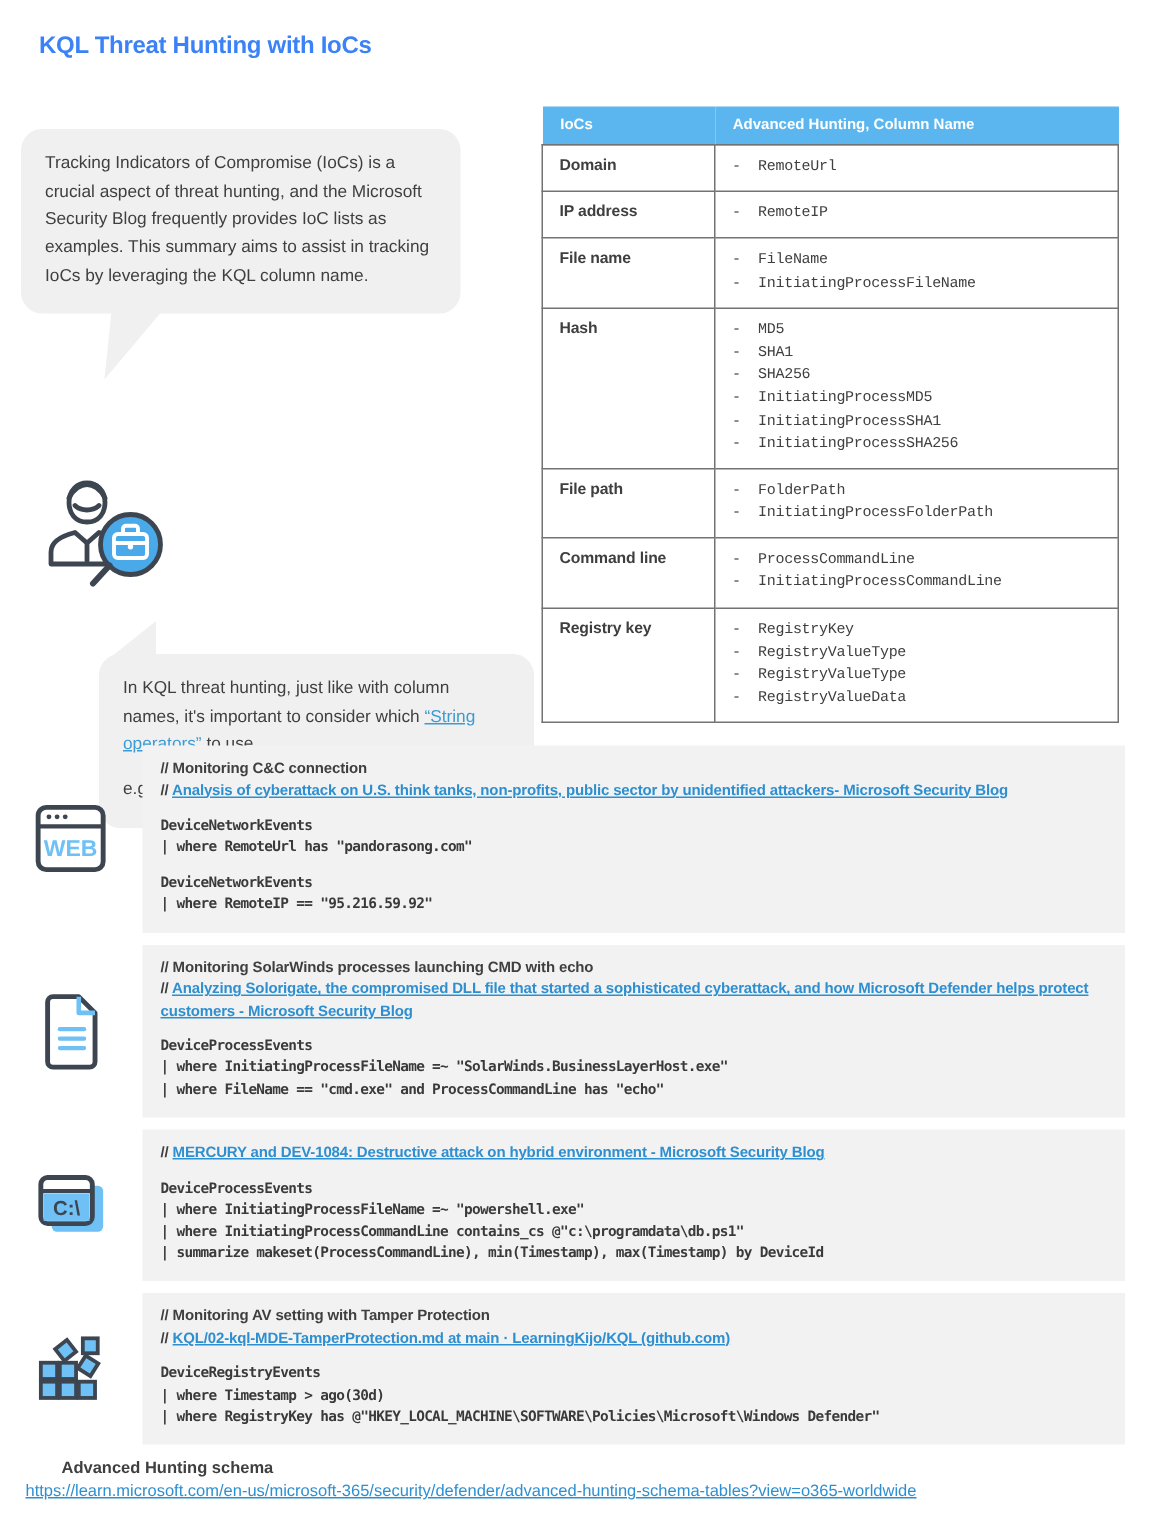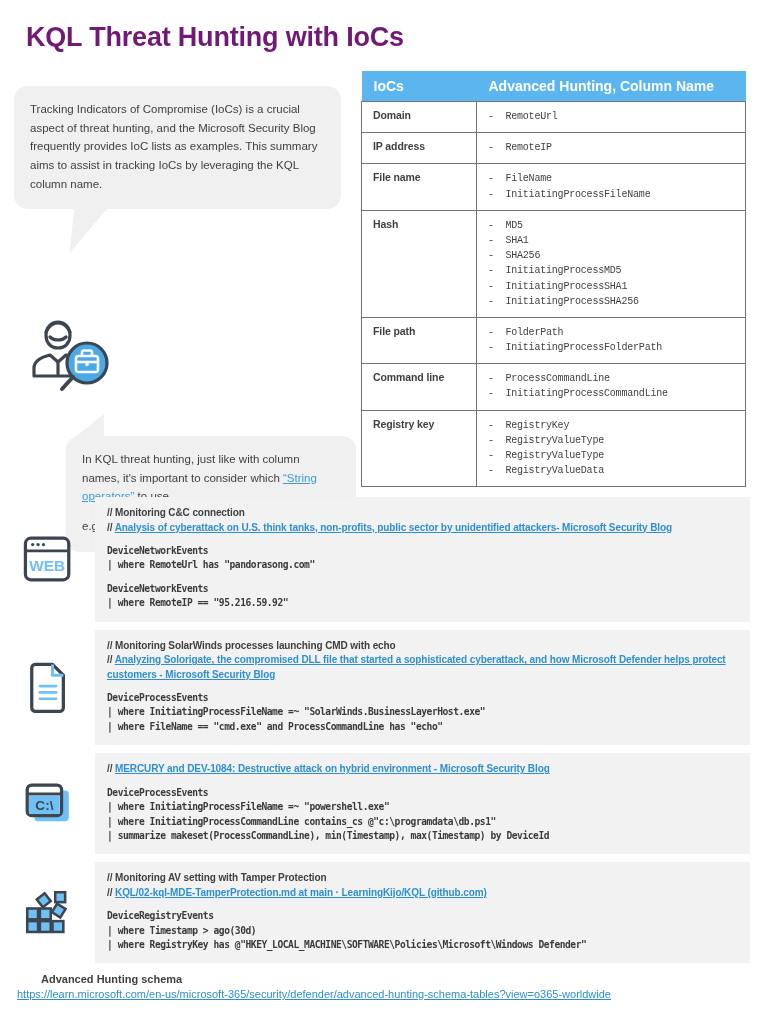--- a/index.html
+++ b/index.html
@@ -12,23 +12,23 @@
     color: #3b3b3b;
     position: relative;
     overflow: hidden;
   }
 
   
   .page-title {
     position: absolute;
     left: 26px;
     top: 22px;
-    font-size: 27px;
+    font-size: 16px;
     font-weight: bold;
-    color: #701a75;
+    color: #3b82f6;
     letter-spacing: -0.2px;
   }
 
   
   .left-col {
     position: absolute;
     left: 14px;
     top: 86px;
     width: 340px;
   }
@@ -38,21 +38,21 @@
     background: #f0f0f0;
     border-radius: 14px;
     padding: 14px 16px 16px 16px;
     font-size: 11.5px;
     line-height: 1.62;
     color: #3f3f3f;
   }
   .bubble p { margin: 0; }
   .bubble p + p { margin-top: 11px; }
 
-  .bubble-1 { width: 327px; }
+  .bubble-1 { width: 293px; }
 
   .tail-1 {
     position: absolute;
     left: 58px;
     top: 121px;
     width: 0; height: 0;
     border-left: 34px solid #f0f0f0;
     border-bottom: 46px solid transparent;
     transform: skewX(-6deg);
   }
@@ -93,21 +93,21 @@
     left: 361px;
     top: 71px;
     width: 385px;
     border-collapse: collapse;
     font-size: 10.5px;
     background: #ffffff;
   }
   .ioc-table th {
     background: #5bb6f0;
     color: #ffffff;
-    font-size: 14px;
+    font-size: 10px;
     font-weight: bold;
     text-align: left;
     padding: 7px 10px 7px 12px;
     border: none;
   }
   .ioc-table th.col-a { width: 115px; }
   .ioc-table td {
     border: 1px solid #737373;
     padding: 7px 8px 8px 11px;
     vertical-align: top;

